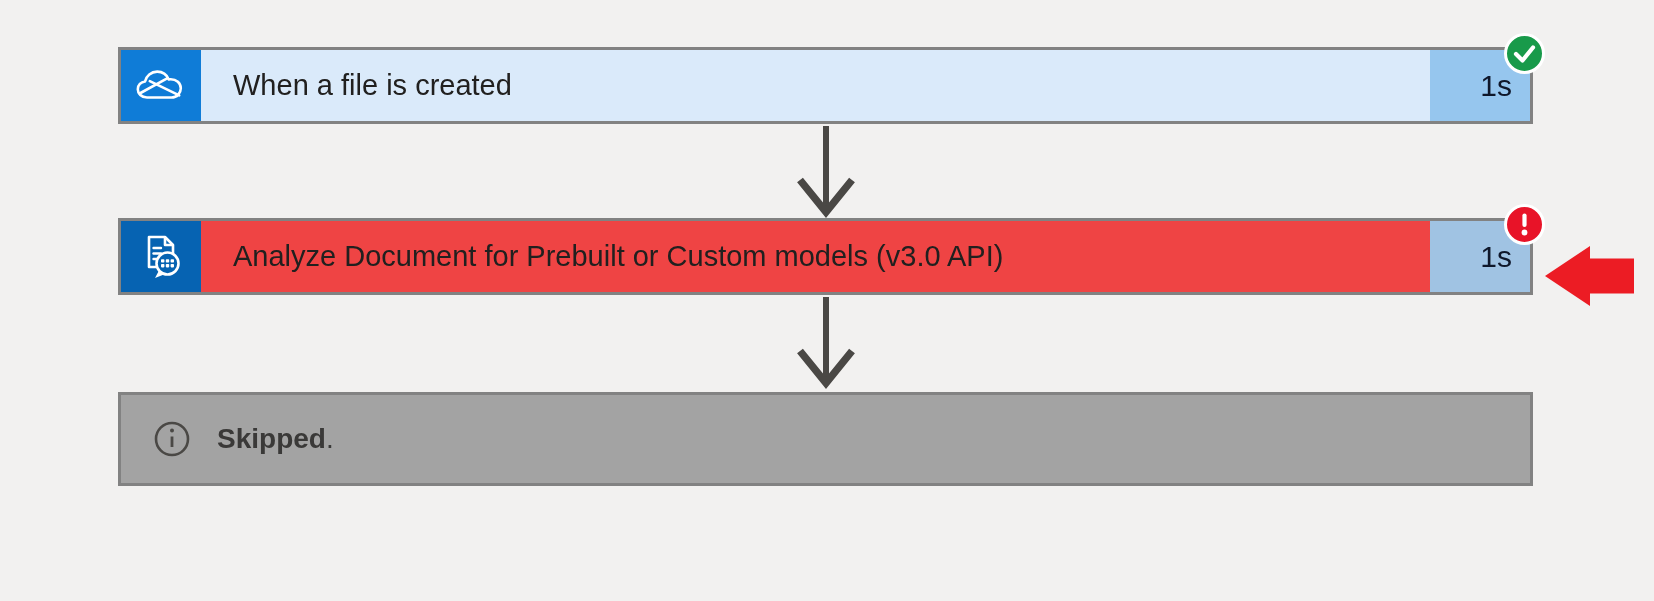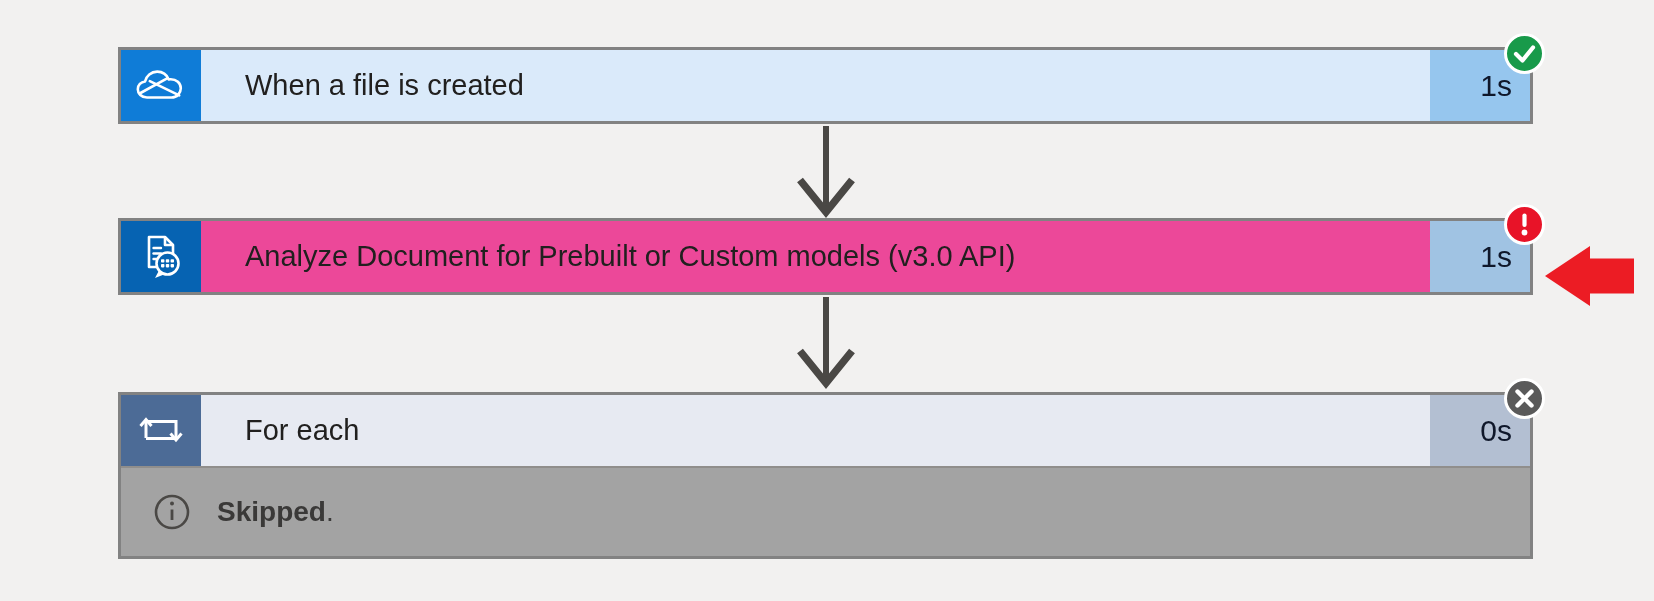--- a/index.html
+++ b/index.html
@@ -26,21 +26,21 @@
   }
   .card3header { height:71px; display:flex; align-items:stretch; border-bottom:2px solid #908e8c; }
   .card3status {
     height:88px; background:#a3a3a3;
     display:flex; align-items:center; padding-left:32px;
   }
 
   .icon-cell { flex:0 0 80px; display:flex; align-items:center; justify-content:center; }
   .body-cell {
     flex:1 1 auto; display:flex; align-items:center;
-    padding-left:44px; font-size:29px; color:#21201f;
+    padding-left:32px; font-size:29px; color:#21201f;
     white-space:nowrap; overflow:hidden;
   }
   .duration-cell {
     flex:0 0 100px; display:flex; align-items:center; justify-content:flex-end;
     padding-right:18px; box-sizing:border-box;
     font-size:30px; color:#0f172a;
   }
 
   
   .badge {
@@ -110,21 +110,21 @@
         <g fill="#ffffff">
           <rect x="25" y="27.2" width="3.4" height="3.4" rx="0.8"></rect>
           <rect x="29.8" y="27.2" width="3.4" height="3.4" rx="0.8"></rect>
           <rect x="34.6" y="27.2" width="3.4" height="3.4" rx="0.8"></rect>
           <rect x="25" y="32" width="3.4" height="3.4" rx="0.8"></rect>
           <rect x="29.8" y="32" width="3.4" height="3.4" rx="0.8"></rect>
           <rect x="34.6" y="32" width="3.4" height="3.4" rx="0.8"></rect>
         </g>
       </svg>
     </div>
-    <div class="body-cell" style="background-color: #ec4899;">
+    <div class="body-cell" style="background-color: #ef4444;">
       <span>Analyze Document for Prebuilt or Custom models (v3.0 API)</span>
     </div>
     <div class="duration-cell" style="background-color: rgb(160, 195, 227);">
       <span>1s</span>
     </div>
     <div class="badge" style="background-color: rgb(232, 19, 40);">
       <svg width="35" height="35" viewBox="0 0 35 35" fill="#ffffff">
         <rect x="15.4" y="6.5" width="4.2" height="13.5" rx="2.1"></rect>
         <circle cx="17.5" cy="25.5" r="2.9"></circle>
       </svg>
@@ -134,42 +134,20 @@
   <svg class="red-arrow" width="92" height="62" viewBox="0 0 92 62">
     <polygon points="1,31 46,1 46,13.5 90,13.5 90,48.5 46,48.5 46,61" fill="#ec1c24"></polygon>
   </svg>
 
   <svg class="connector c2" width="68" height="92" viewBox="0 0 68 92">
     <line x1="34" y1="0" x2="34" y2="86" stroke="#4a4845" stroke-width="6"></line>
     <polyline points="8,54 34,86 60,54" fill="none" stroke="#4a4845" stroke-width="7.5"></polyline>
   </svg>
 
   <div class="card3wrap">
-    <div class="card3header">
-      <div class="icon-cell" style="background-color: rgb(76, 107, 150);">
-        <svg width="46" height="38" viewBox="0 0 46 38" fill="none" stroke="#ffffff" stroke-width="3">
-          <path d="M8,26 V10"></path>
-          <path d="M2.5,14 L8,7.5 L13.5,14"></path>
-          <path d="M8,9.5 H38 V26.5 H8"></path>
-          <path d="M32.5,21.5 L38,28 L43.5,21.5"></path>
-        </svg>
-      </div>
-      <div class="body-cell" style="background-color: rgb(231, 234, 242);">
-        <span>For each</span>
-      </div>
-      <div class="duration-cell" style="background-color: rgb(179, 191, 210);">
-        <span>0s</span>
-      </div>
-      <div class="badge" style="background-color: rgb(90, 90, 90);">
-        <svg width="35" height="35" viewBox="0 0 35 35" fill="none" stroke="#ffffff" stroke-width="4.4" stroke-linecap="round">
-          <path d="M10.5,10.5 L24.5,24.5"></path>
-          <path d="M24.5,10.5 L10.5,24.5"></path>
-        </svg>
-      </div>
-    </div>
     <div class="card3status">
       <svg width="38" height="38" viewBox="0 0 38 38">
         <circle cx="19" cy="19" r="16" fill="none" stroke="#4a4845" stroke-width="2.6"></circle>
         <line x1="19" y1="16.5" x2="19" y2="27" stroke="#4a4845" stroke-width="2.8"></line>
         <circle cx="19" cy="10.5" r="2" fill="#4a4845"></circle>
       </svg>
       <span class="skip-msg"><span class="b">Skipped</span><span>.</span></span>
     </div>
   </div>
 

